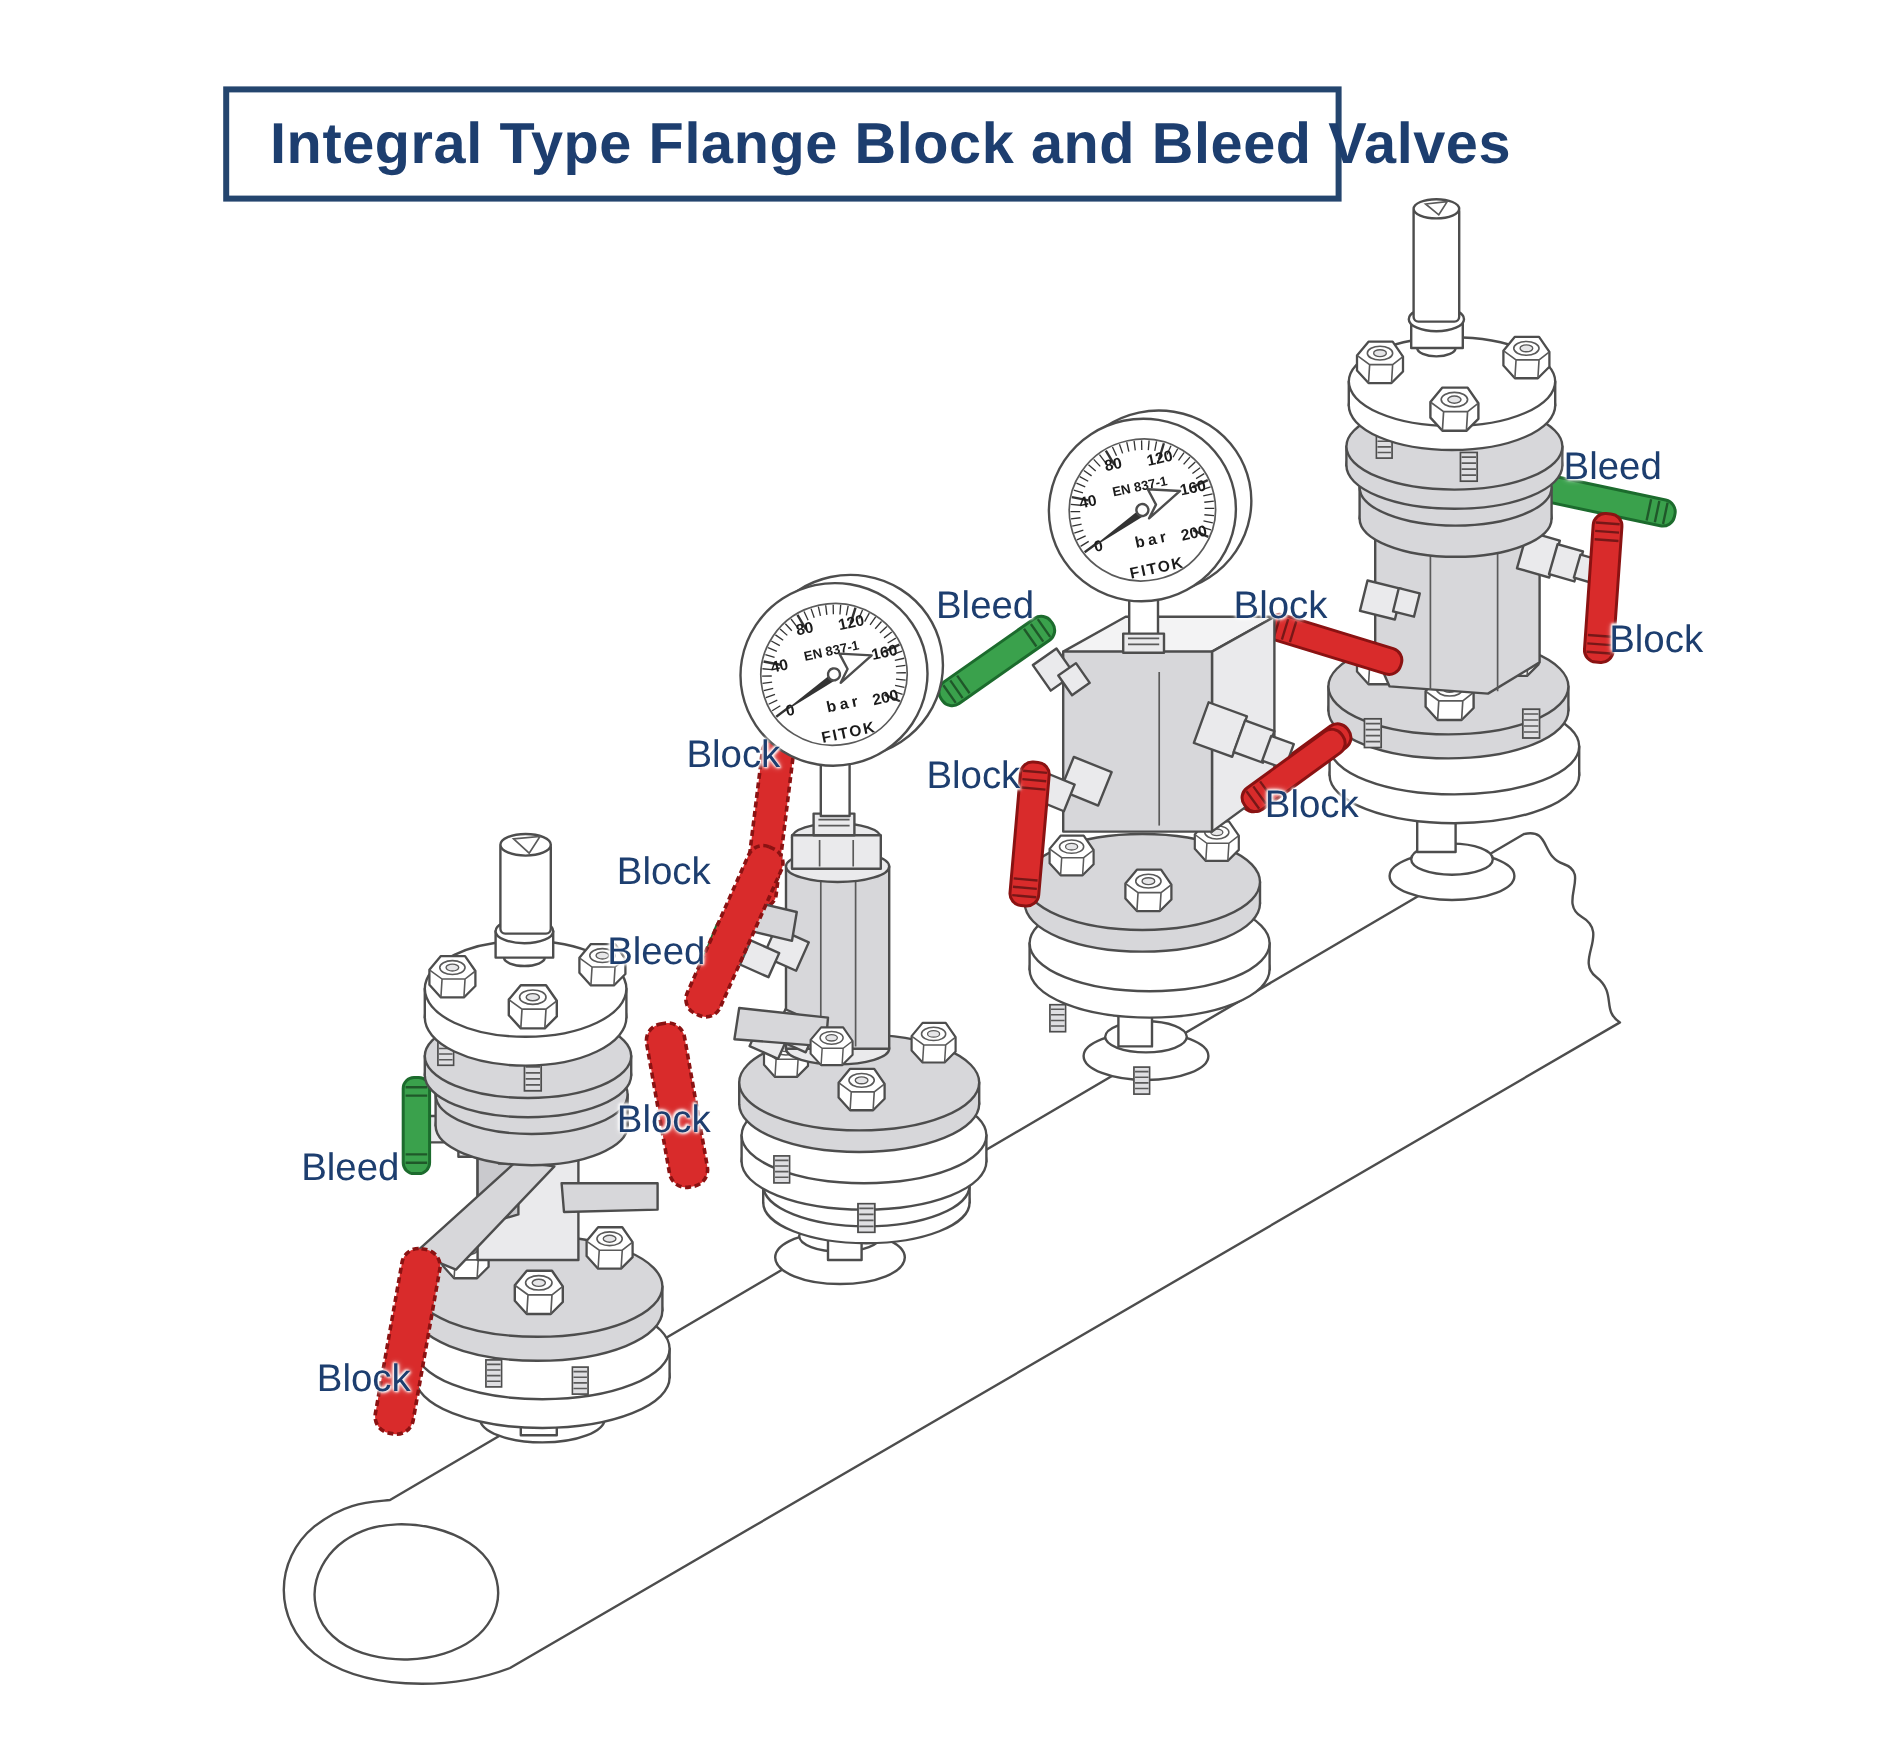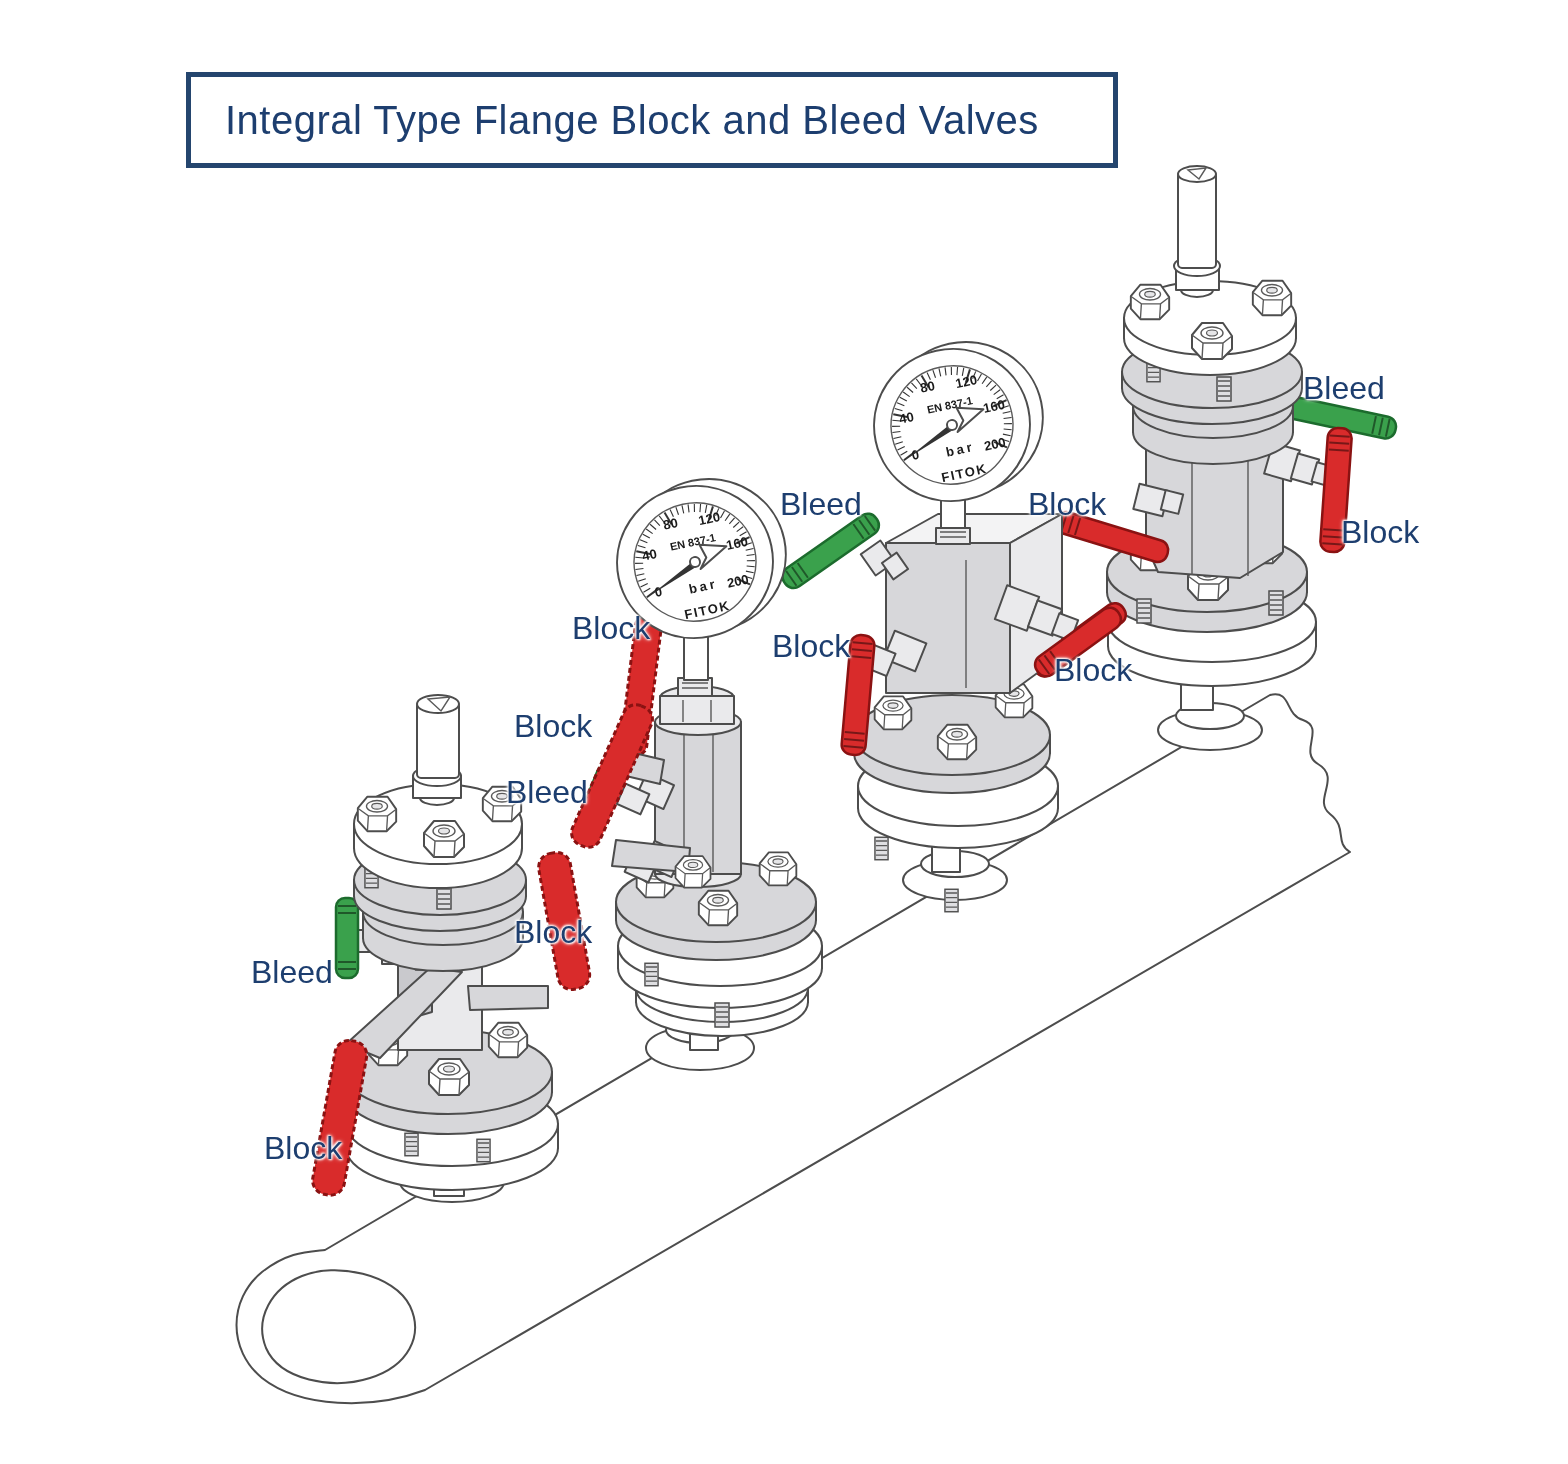--- a/index.html
+++ b/index.html
@@ -2,21 +2,21 @@
 <html style="--navy: #1d3e6f; --navy-border: #24456e; --red: #d92b2b; --red-dk: #8a1212; --green: #3aa14c; --green-dk: #1c6b2d;"><head>
 <meta charset="utf-8">
 <style>
   html,body{margin:0;padding:0;background:#ffffff;}
   #canvas{position:relative;width:1568px;height:1464px;background:#ffffff;overflow:hidden;
           font-family:"Liberation Sans", sans-serif;}
   #art{position:absolute;left:0;top:0;}
   .title-box{position:absolute;left:186px;top:72px;width:932px;height:96px;
              border:5px solid var(--navy-border);box-sizing:border-box;
              display:flex;align-items:center;padding-left:34px;background:#fff;}
-  .title-box span{font-size:40px;font-weight:normal;color:var(--navy);letter-spacing:.5px;white-space:nowrap;}
+  .title-box span{font-size:48px;font-weight:bold;color:var(--navy);letter-spacing:.5px;white-space:nowrap;}
   .label{position:absolute;font-size:32px;font-weight:normal;color:var(--navy);line-height:1;
          text-shadow:0 0 3px #fff,0 0 5px #fff,1px 1px 2px #fff,-1px -1px 2px #fff;white-space:nowrap;}
   
   .ln{stroke:#4d4d4d;stroke-width:2;stroke-linejoin:round;stroke-linecap:round;}
   .thin{stroke:#5a5a5a;stroke-width:1.4;}
   .w{fill:#ffffff;}
   .g1{fill:#d7d7da;}
   .g2{fill:#c9c9cd;}
   .g3{fill:#eaeaec;}
   .g4{fill:#f3f3f4;}

